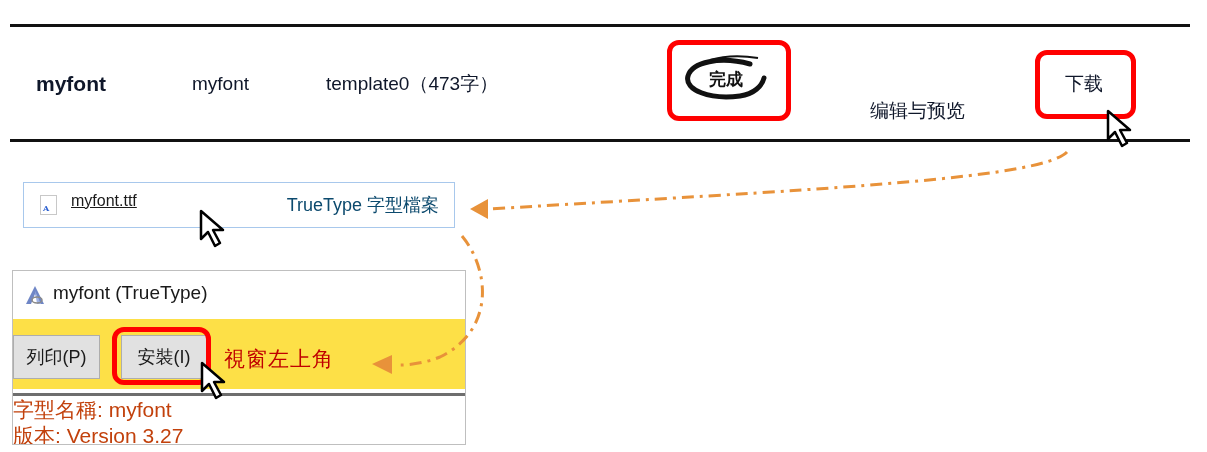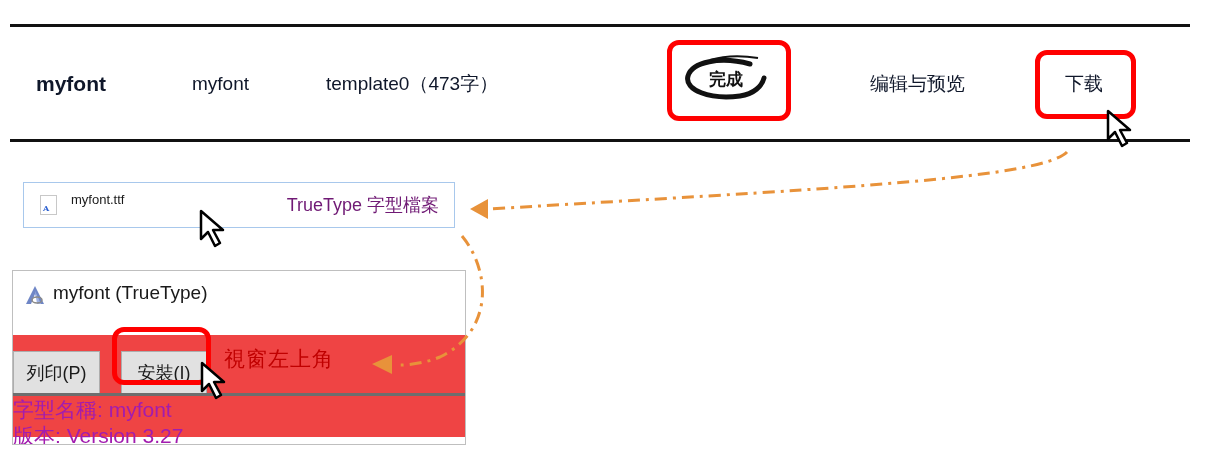--- a/index.html
+++ b/index.html
@@ -16,34 +16,34 @@
     
     .done-badge { position:absolute; left:680px; top:52px; width:90px; height:52px; }
 
     
     .file-row { position:absolute; left:23px; top:182px; width:432px; height:46px;
                 border:1px solid #a8c8ec; box-sizing:border-box; background:#fff; }
     .file-icon { position:absolute; left:16px; top:12px; width:17px; height:20px;
                  background:#fff; border:1px solid #c8c8c8; box-sizing:border-box; }
     .file-icon span { position:absolute; left:2px; bottom:1px; font-size:8px; font-weight:bold;
                       color:#2b5fd0; font-family:"DejaVu Serif",serif; }
-    .file-name { position:absolute; left:47px; top:9px; font-size:13px; color:#1a1a1a; }
-    .file-type { position:absolute; right:15px; top:10px; font-size:18px; color:#701a75; }
+    .file-name { position:absolute; left:47px; top:9px; font-size:16px; color:#1a1a1a;text-decoration:underline; }
+    .file-type { position:absolute; right:15px; top:10px; font-size:18px; color:#0c4a6e; }
 
     
     .viewer { position:absolute; left:12px; top:270px; width:454px; height:175px;
               border:1px solid #bfbfbf; box-sizing:border-box; background:#fff; overflow:hidden;padding-left:33px; }
     .viewer-titlebar { position:absolute; left:0; top:0; width:100%; height:48px; background:#fff; }
     .viewer-icon { position:absolute; left:12px; top:14px; width:20px; height:20px; }
     .viewer-title { position:absolute; left:40px; top:11px; font-size:19px; color:#1a1a1a; }
-    .viewer-toolbar { position:absolute; left:0; top:48px; width:100%; height:102px; background:#ef4444;margin-top:16px; }
+    .viewer-toolbar { position:absolute; left:0; top:48px; width:100%; height:70px; background:#fde047; }
     .tb-btn { position:absolute; top:16px; height:44px; background:#e1e1e1; border:1px solid #adadad;
               box-sizing:border-box; font-size:18px; color:#1a1a1a; line-height:42px; text-align:center; padding:0; }
     .viewer-sep { position:absolute; left:0; top:122px; width:100%; height:3px; background:#6e6e6e; }
-    .viewer-body { position:absolute; left:0; top:126px; width:100%; font-size:21px; line-height:26px; color:#a21caf; }
+    .viewer-body { position:absolute; left:0; top:126px; width:100%; font-size:21px; line-height:26px; color:#c2410c; }
 
     .annot-label { position:absolute; left:224px; top:345px; font-size:21px; color:#c00000; letter-spacing:1px; }
 
     svg.overlay { position:absolute; left:0; top:0; pointer-events:none; }
   </style>
 </head>
 <body>
 
 <div class="hline" style="top:24px;"></div>
 <div class="hline" style="top:139px;"></div>
@@ -54,21 +54,21 @@
 
 <div class="done-badge">
   <svg width="90" height="52" viewBox="0 0 90 52">
     <path d="M70 12 C 40 4, 12 10, 8 24 C 4 38, 30 48, 60 44 C 74 42, 82 34, 84 26" fill="none" stroke="#111" stroke-width="5" stroke-linecap="round"></path>
     <path d="M30 8 C 50 2, 66 4, 78 6" fill="none" stroke="#111" stroke-width="2"></path>
     <text x="46" y="33" text-anchor="middle" font-size="17" font-weight="bold" font-family="DejaVu Sans, sans-serif" fill="#111">完成</text>
   </svg>
 </div>
 <div class="highlight" style="left:667px; top:40px; width:124px; height:81px;"></div>
 
-<div class="row-cell" style="left:870px;">编辑与预览</div>
+<div class="row-cell" style="left:870px;margin-top:27px;">编辑与预览</div>
 <div class="row-cell" style="left:1065px;">下载</div>
 <div class="highlight" style="left:1035px; top:50px; width:101px; height:69px;"></div>
 
 <div class="file-row">
   <div class="file-icon">
       <span>A</span>
     </div>
   <div class="file-name">myfont.ttf</div>
   <div class="file-type">TrueType 字型檔案</div>
 </div>

